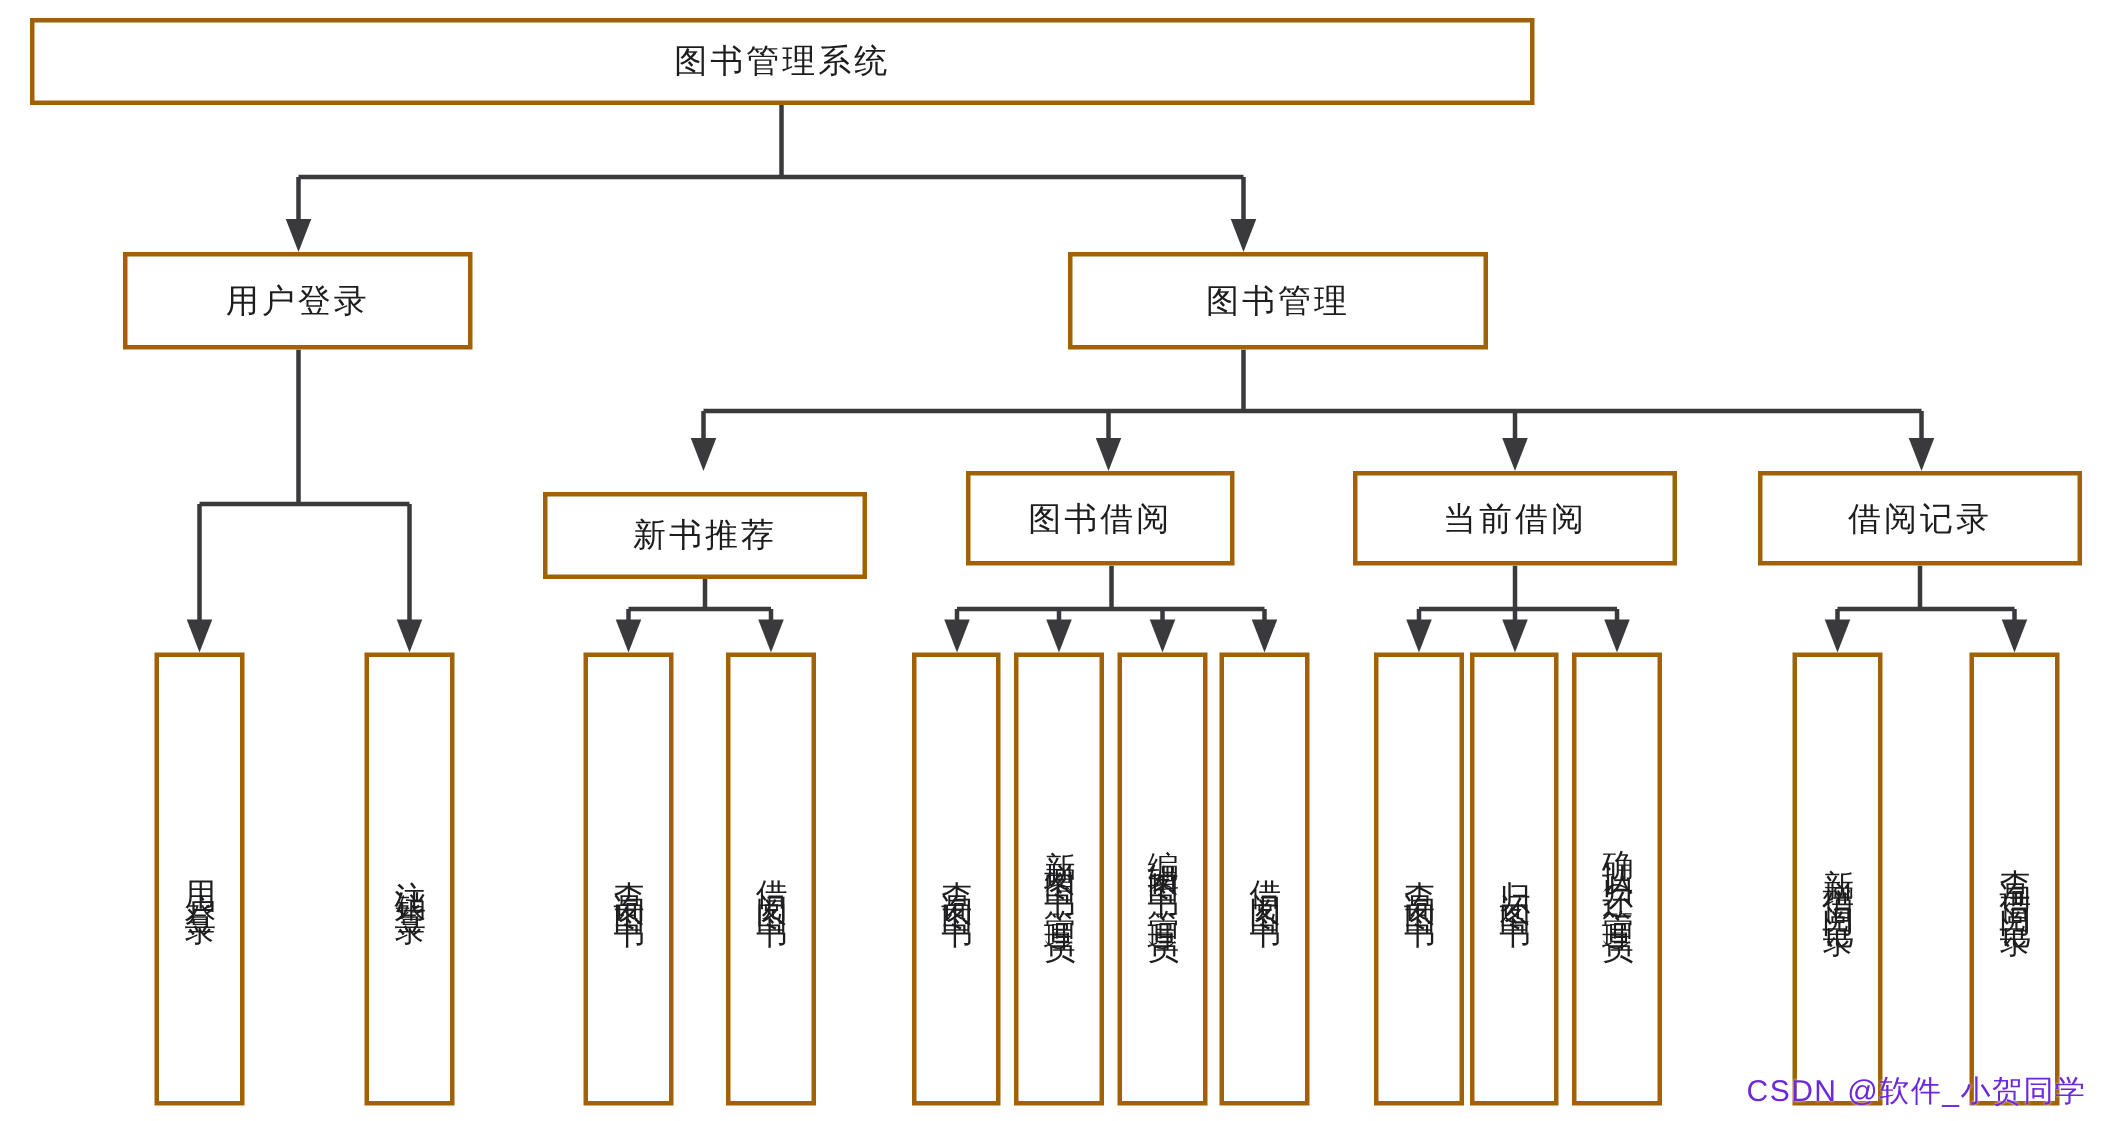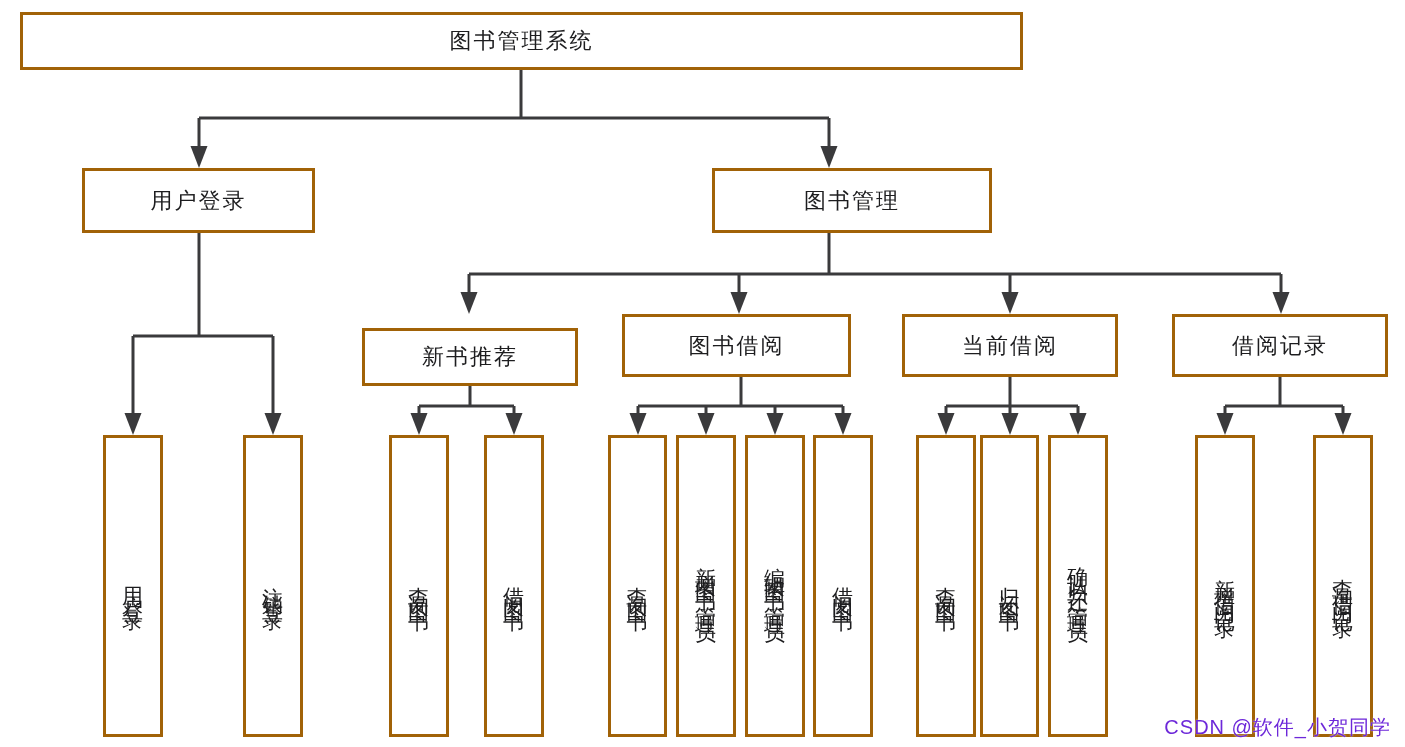--- a/index.html
+++ b/index.html
@@ -74,21 +74,21 @@
       <polygon points="1334.5,413 1351.5,413 1343,435"></polygon>
     </g>
   </svg>
 
   <div class="node h" style="left:20px; top:12px; width:1003px; height:58px;">图书管理系统</div>
 
   <div class="node h" style="left:82px; top:168px; width:233px; height:65px;">用户登录</div>
   <div class="node h" style="left:712px; top:168px; width:280px; height:65px;">图书管理</div>
 
   <div class="node h" style="left:362px; top:300px; width:216px; height:58px;margin-top:28px;">新书推荐</div>
-  <div class="node h" style="left:622px; top:314px; width:229px; height:63px;">图书借阅</div>
+  <div class="node h" style="left:644px; top:314px; width:179px; height:63px;">图书借阅</div>
   <div class="node h" style="left:902px; top:314px; width:216px; height:63px;">当前借阅</div>
   <div class="node h" style="left:1172px; top:314px; width:216px; height:63px;">借阅记录</div>
 
   <div class="node v" style="left:103px; top:435px; width:60px; height:302px;">用户登录</div>
   <div class="node v" style="left:243px; top:435px; width:60px; height:302px;">注销登录</div>
 
   <div class="node v" style="left:389px; top:435px; width:60px; height:302px;">查询图书</div>
   <div class="node v" style="left:484px; top:435px; width:60px; height:302px;">借阅图书</div>
 
   <div class="node v" style="left:608px; top:435px; width:59px; height:302px;">查询图书</div>

